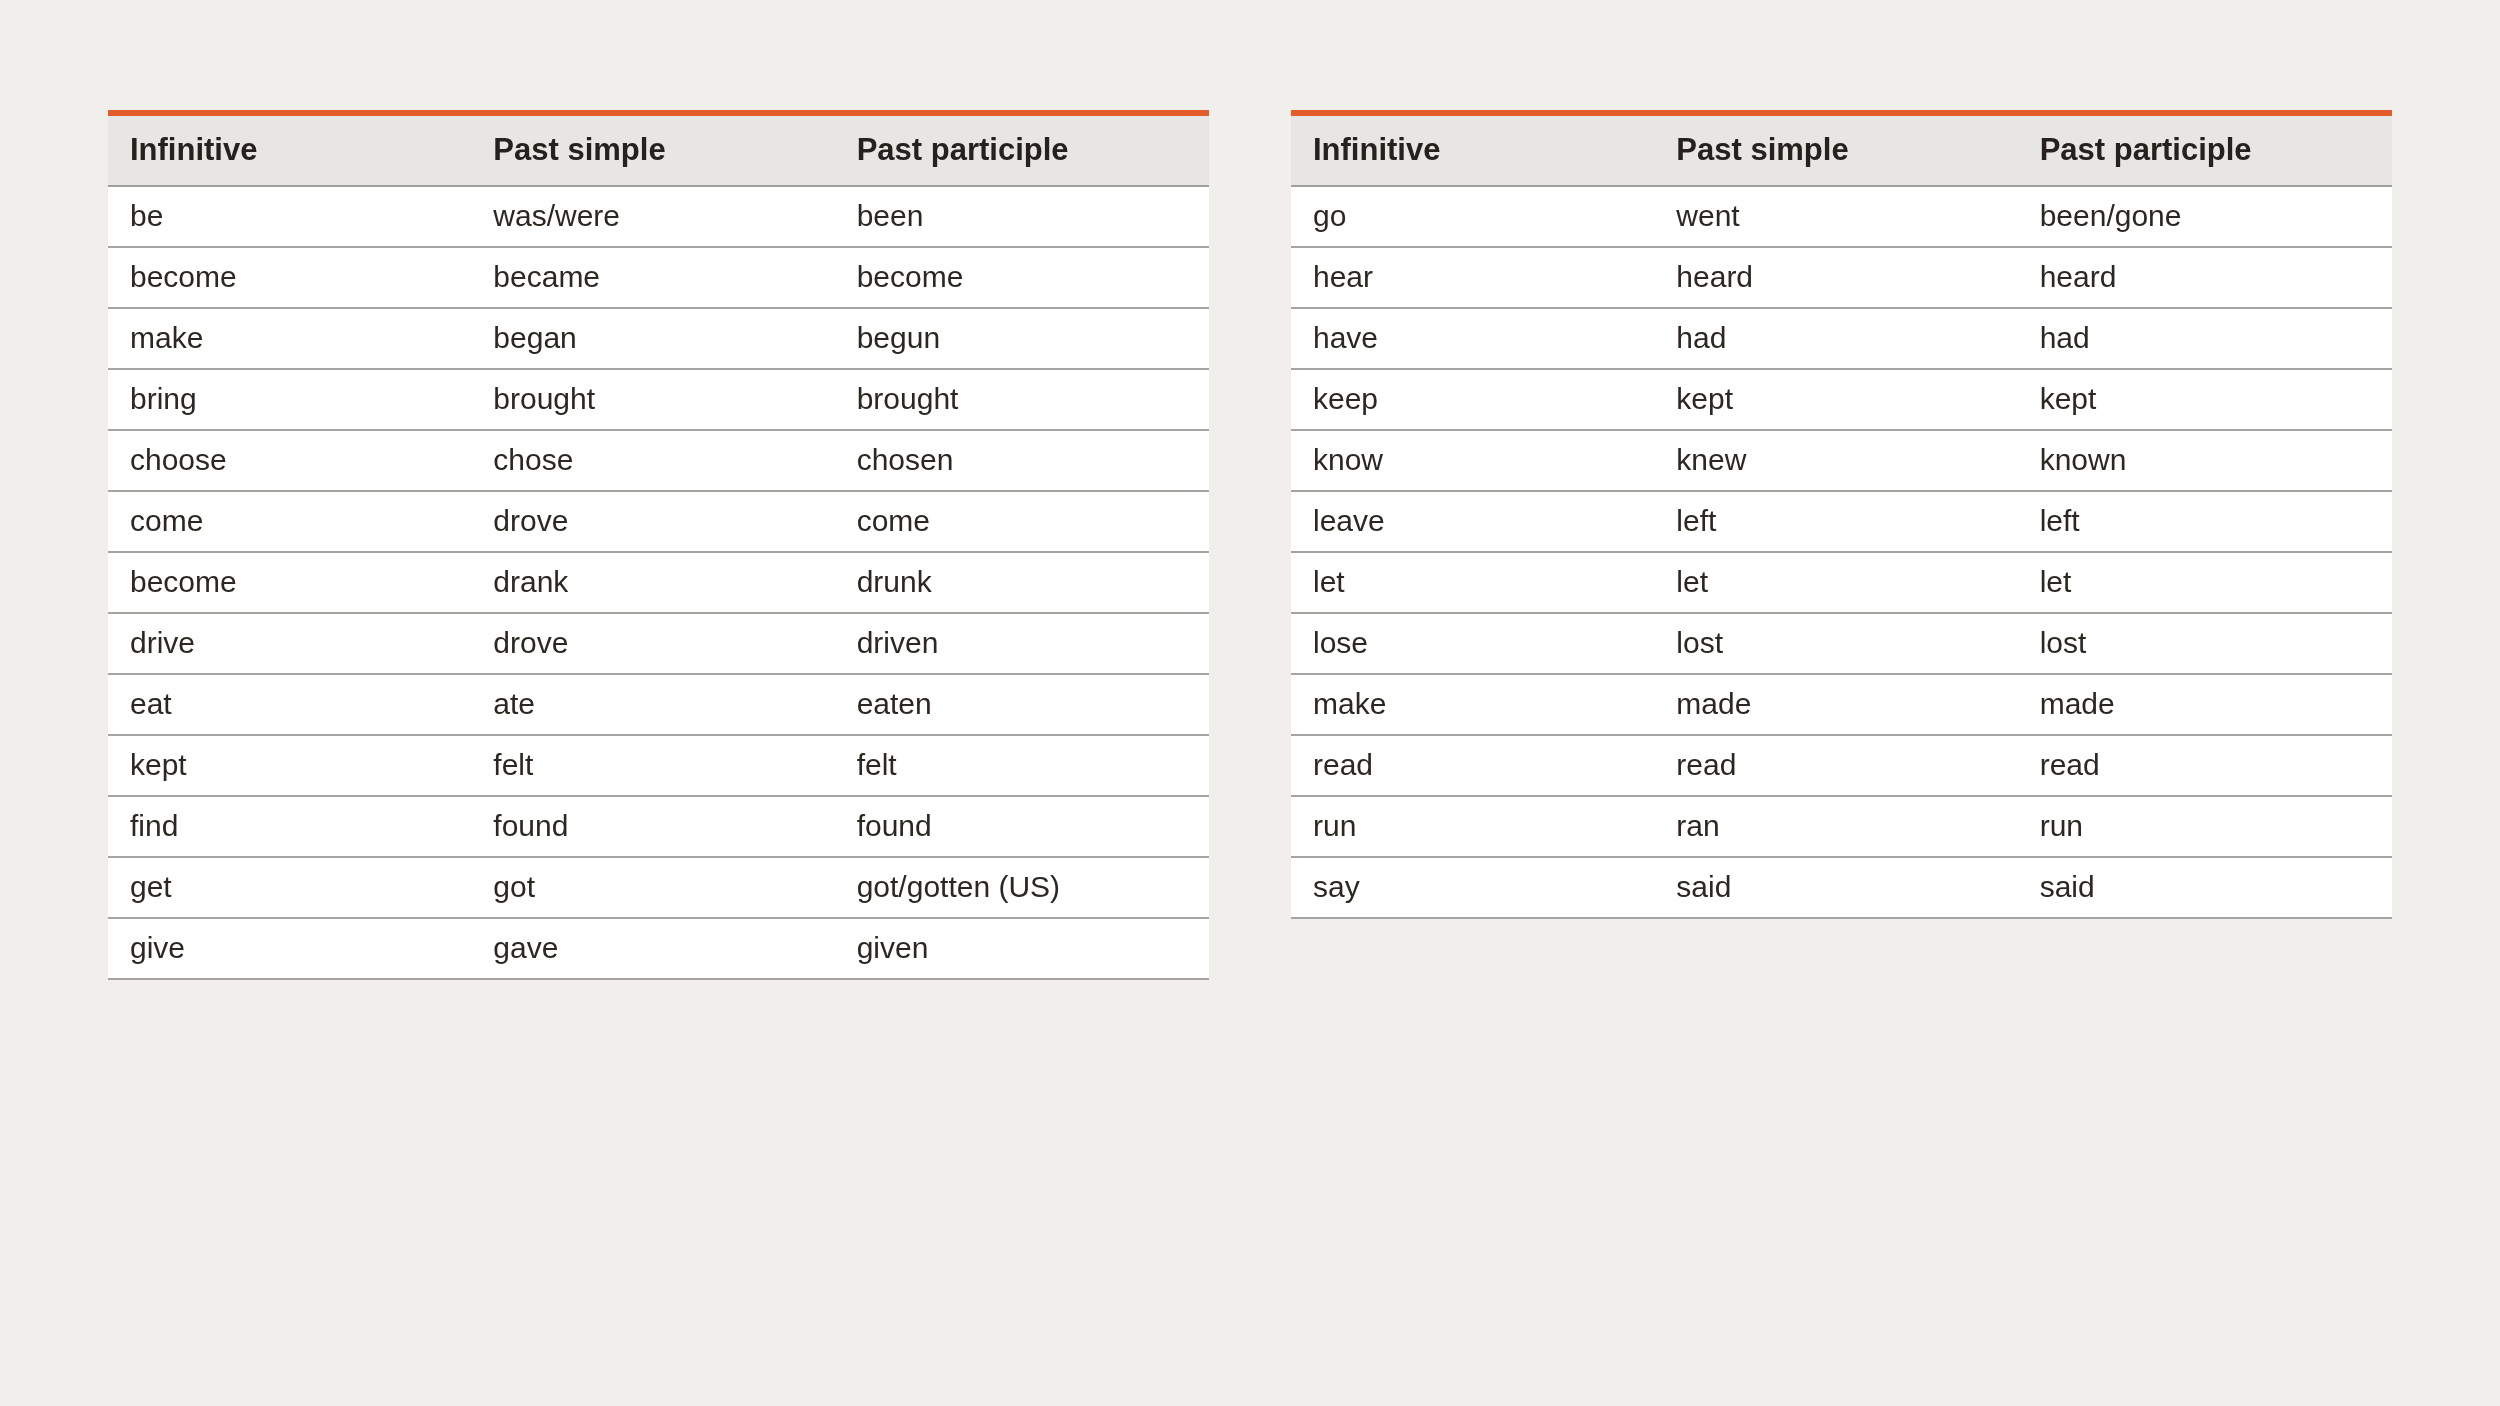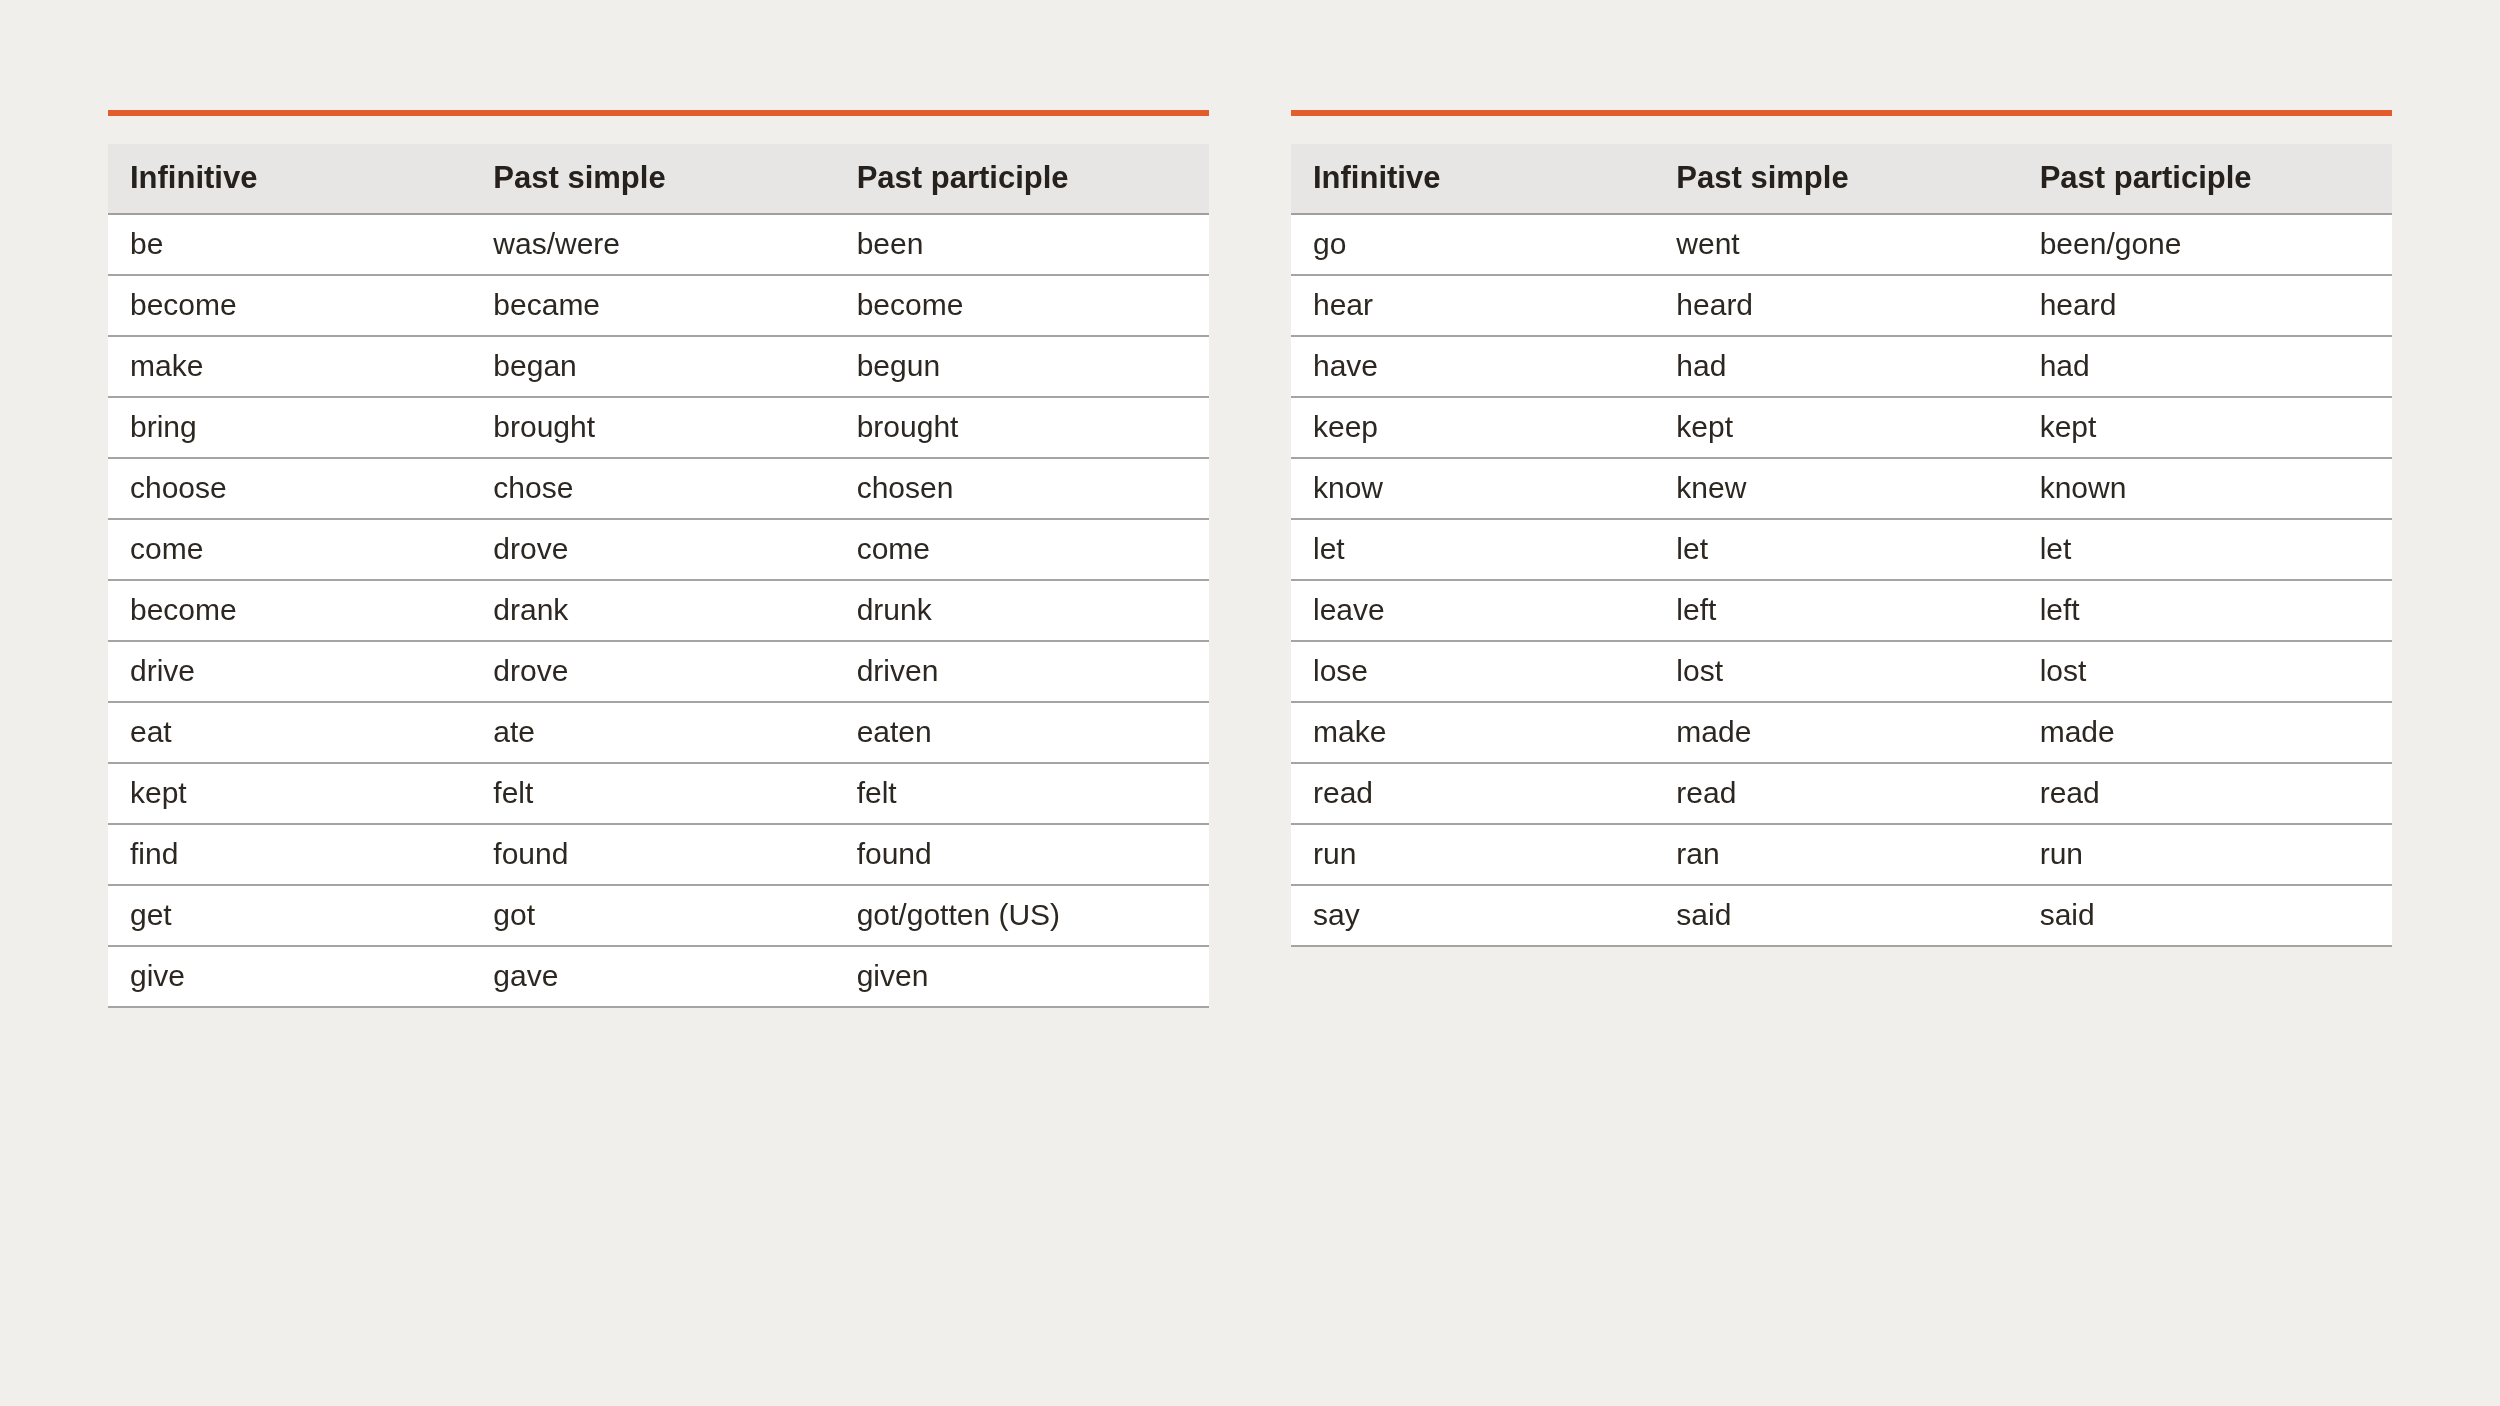--- a/index.html
+++ b/index.html
@@ -18,21 +18,20 @@
     gap: 82px;
   }
   .verb-table {
     flex: 1 1 0;
     border-top: 6px solid #e35c2c;
   }
   table {
     width: 100%;
     border-collapse: collapse;
     table-layout: fixed;
-    margin-top: 28px;
   }
   col.c1 { width: 33%; }
   col.c2 { width: 33%; }
   col.c3 { width: 34%; }
   thead tr {
     background: #e7e6e4;
   }
   thead th {
     text-align: left;
     font-weight: 700;
@@ -173,30 +172,30 @@
             <td>keep</td>
             <td>kept</td>
             <td>kept</td>
           </tr>
         <tr>
             <td>know</td>
             <td>knew</td>
             <td>known</td>
           </tr>
         <tr>
+            <td>leave</td>
+            <td>left</td>
+            <td>left</td>
+          </tr>
+        <tr>
             <td>let</td>
             <td>let</td>
             <td>let</td>
           </tr>
         <tr>
-            <td>leave</td>
-            <td>left</td>
-            <td>left</td>
-          </tr>
-        <tr>
             <td>lose</td>
             <td>lost</td>
             <td>lost</td>
           </tr>
         <tr>
             <td>make</td>
             <td>made</td>
             <td>made</td>
           </tr>
         <tr>

